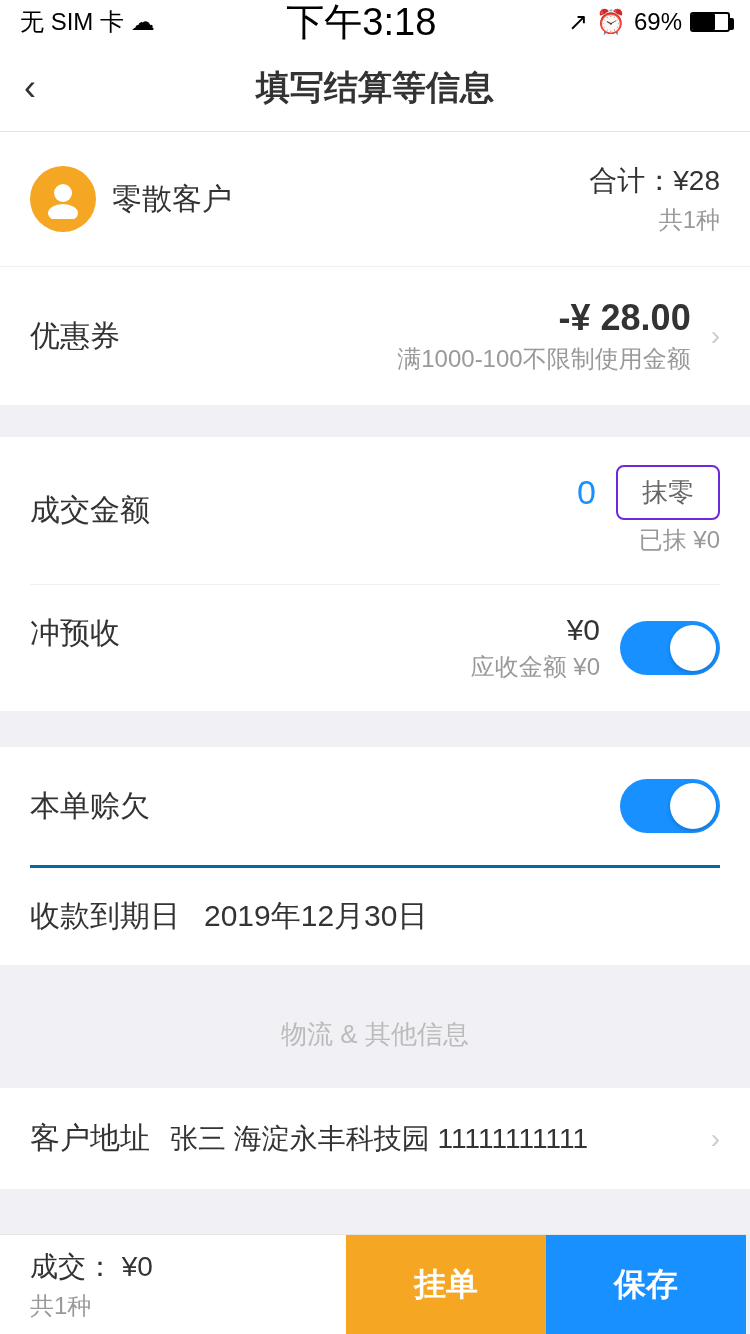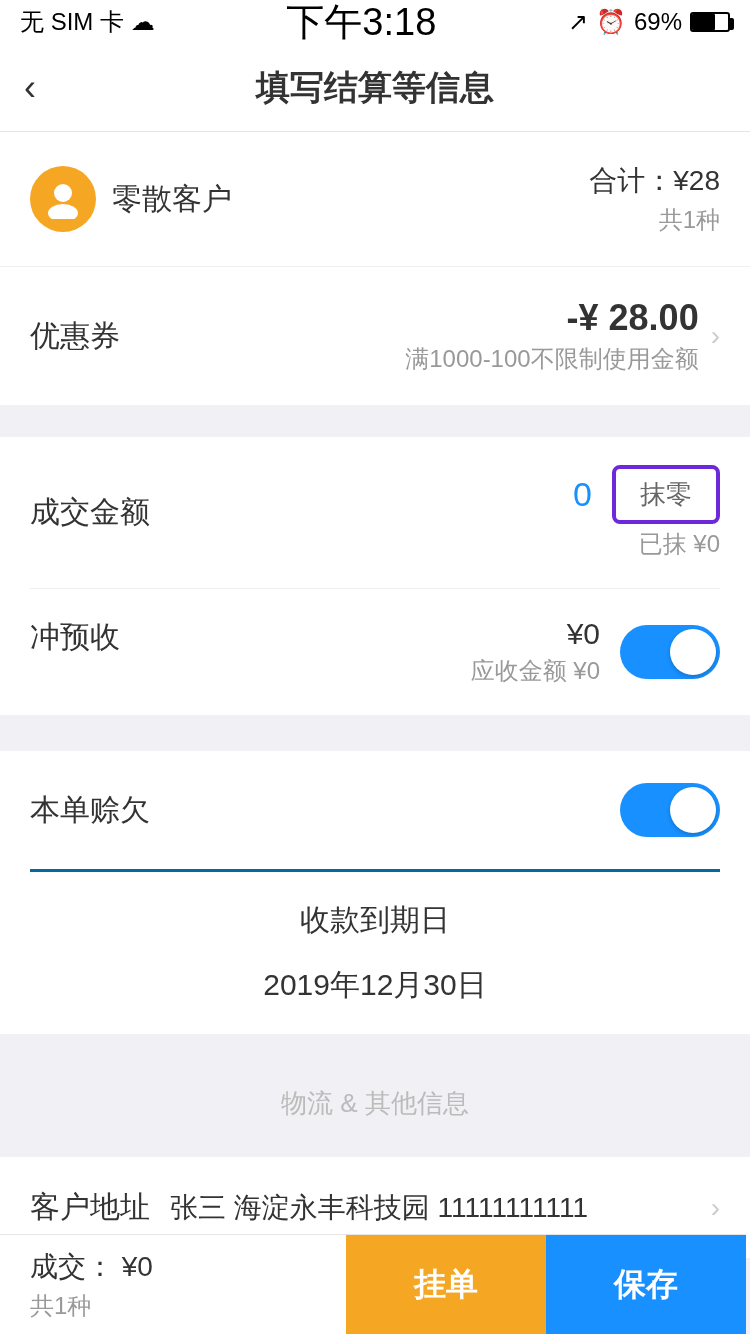--- a/index.html
+++ b/index.html
@@ -92,21 +92,21 @@
     
     .coupon-row {
       display: flex;
       align-items: center;
       justify-content: space-between;
       padding: 30px 30px;
       background: #fff;
       border-top: 1px solid #f0f0f0;
     }
     .coupon-label { font-size: 30px; color: #333; }
-    .coupon-right { text-align: right; display: flex; align-items: center; gap: 12px; }
+    .coupon-right { text-align: right; display: flex; align-items: center; gap: 20px; }
     .coupon-discount { font-size: 36px; font-weight: 600; color: #333; }
     .coupon-desc { font-size: 24px; color: #999; margin-top: 4px; }
     .chevron { font-size: 28px; color: #ccc; }
 
     
     .separator {
       height: 16px;
       background: #f0f0f5;
     }
 
@@ -121,21 +121,21 @@
       align-items: center;
       justify-content: space-between;
       padding: 28px 0;
       border-bottom: 1px solid #f0f0f0;
     }
     .deal-row:last-child { border-bottom: none; }
     .deal-label { font-size: 30px; color: #333; }
     .deal-right { display: flex; align-items: center; gap: 20px; }
     .deal-value { font-size: 34px; color: #1890ff; font-weight: 500; }
     .round-btn {
-      border: 4px solid #6d28d9;
+      border: 2px solid #6d28d9;
       border-radius: 8px;
       padding: 8px 24px;
       font-size: 26px;
       color: #666;
       background: #fff;
       cursor: pointer;
     }
     .deal-sub { font-size: 24px; color: #999; margin-top: 4px; text-align: right; }
 
     
@@ -186,21 +186,20 @@
       border-bottom: 3px solid #0369a1;
     }
     .debt-row:last-child { border-bottom: none; }
     .debt-label { font-size: 30px; color: #333; }
     .debt-date { font-size: 30px; color: #333; }
     .debt-date-container {
       display: flex;
       align-items: center;
       gap: 24px;
       padding: 28px 0;
-      flex-direction: column;
     }
 
     
     .logistics-divider {
       background: #f0f0f5;
       padding: 20px 0;
       text-align: center;
     }
     .logistics-label { font-size: 26px; color: #bbb; }
 

